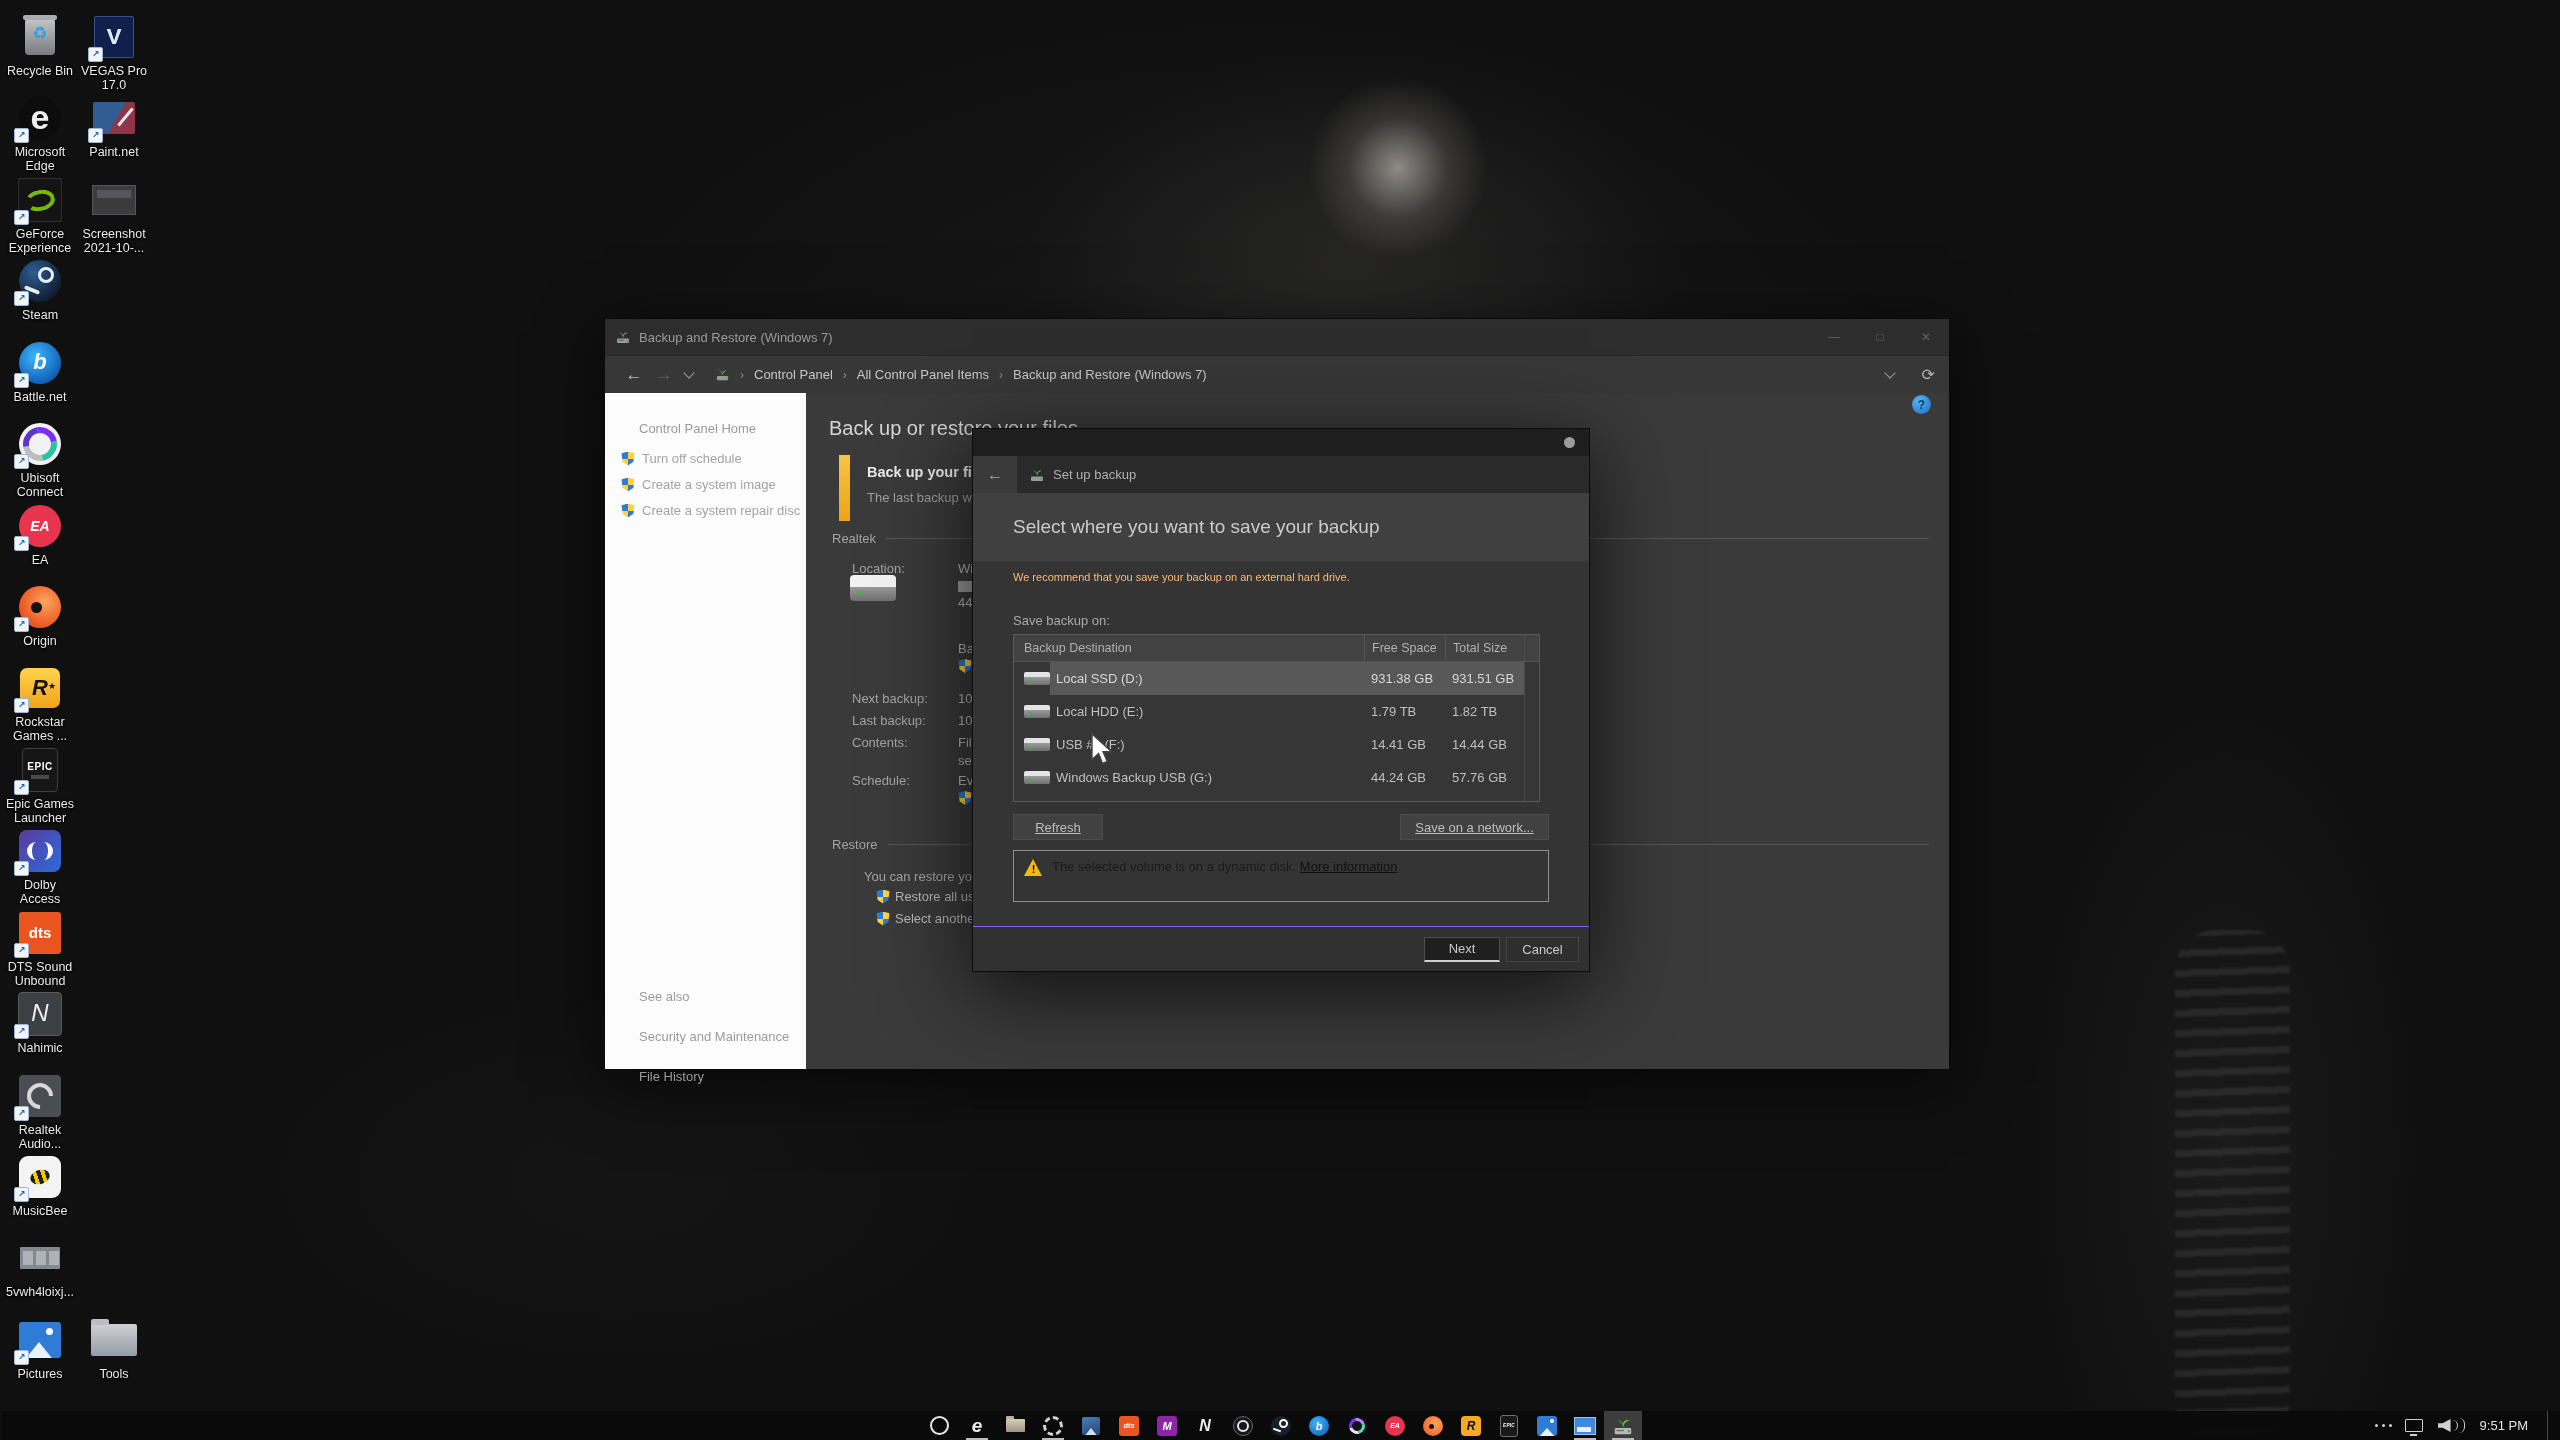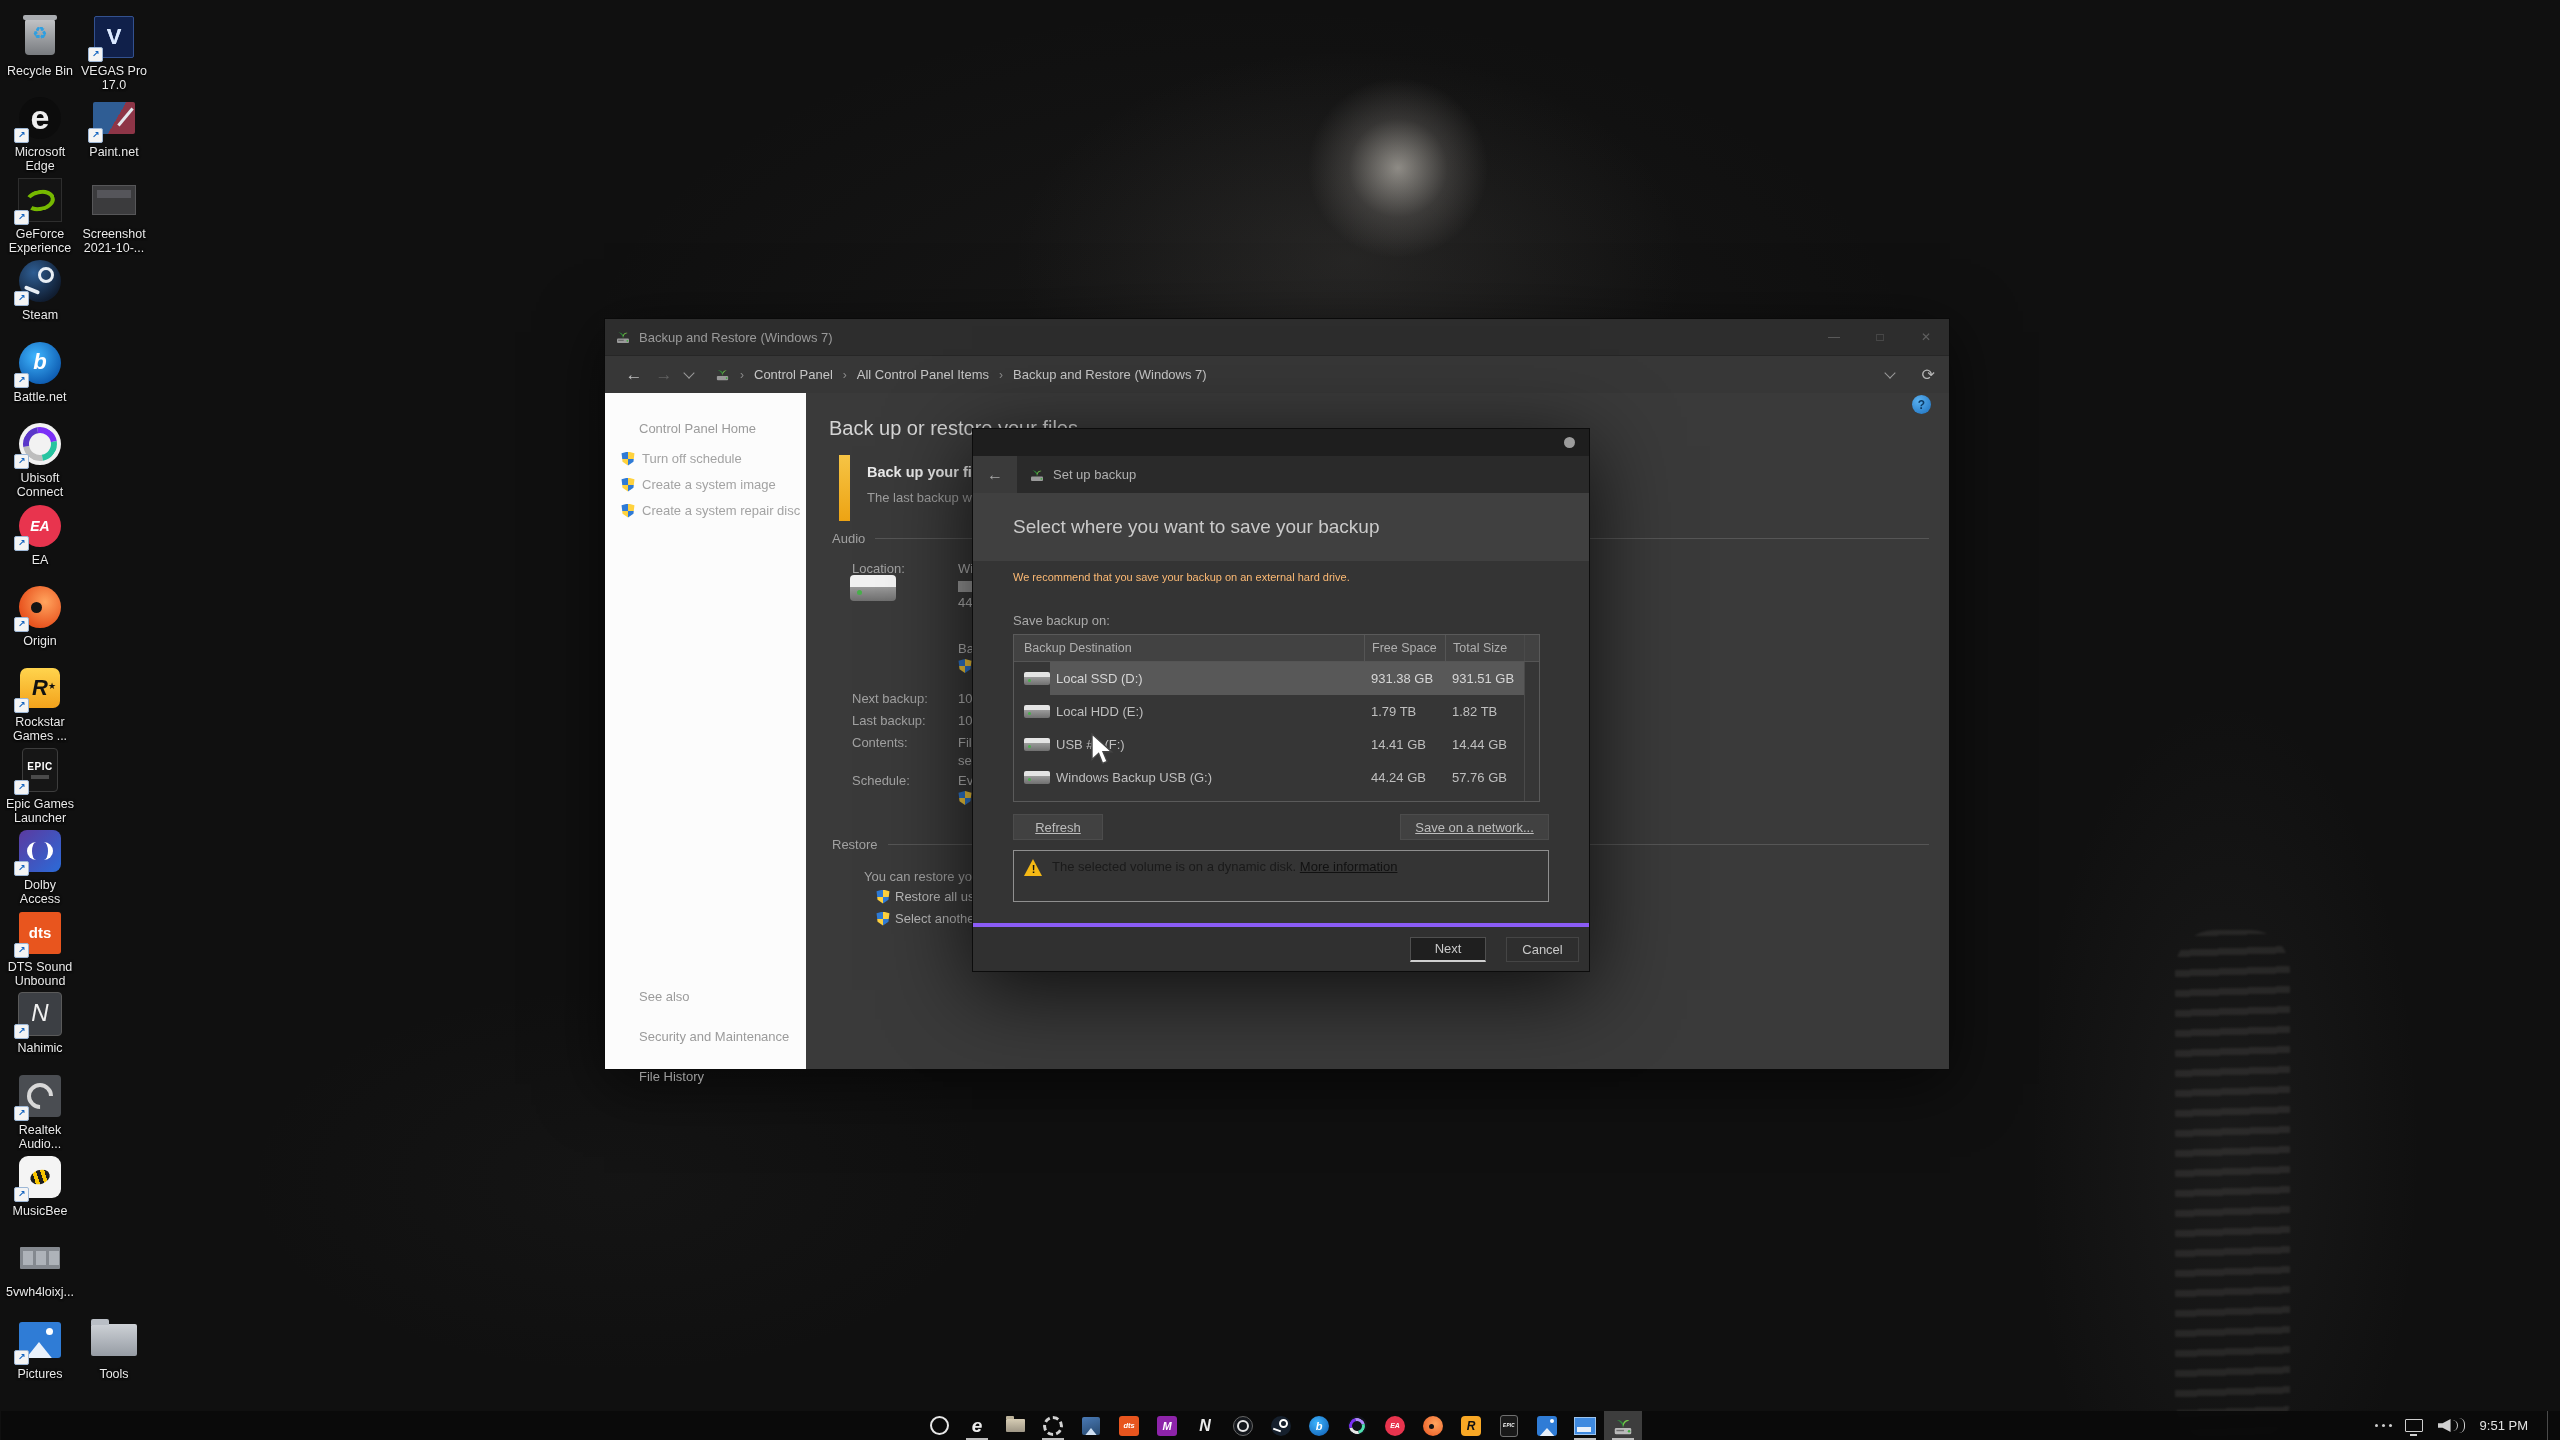--- a/index.html
+++ b/index.html
@@ -159,22 +159,22 @@
   .b-refresh{width:90px;}
   .b-net{width:149px;margin-left:auto;}
   .warn{margin-top:10px;width:536px;height:52px;border:1px solid #8f8f8f;box-sizing:border-box;
     display:flex;padding:8px 10px 0 10px;}
   .warn-ico{position:relative;width:19px;height:17px;flex:0 0 auto;margin-right:9px;}
   .warn-ico .tri{position:absolute;width:0;height:0;border-left:9.5px solid transparent;
     border-right:9.5px solid transparent;border-bottom:17px solid #f5b915;}
   .warn-ico .ex{position:absolute;left:0;right:0;top:4px;text-align:center;font-size:11px;font-weight:bold;color:#111;}
   .warn-txt{font-size:13px;color:#1a1a1a;}
   .warn-txt a{color:#111;text-decoration:underline;}
-  .dlg-foot{height:44px;background:#303030;border-top:4px solid #8b5cf6;display:flex;align-items:center;
-    justify-content:flex-end;padding-right:10px;gap:20px;flex:0 0 auto;}
+  .dlg-foot{height:44px;background:#303030;border-top:1px solid #8b5cf6;display:flex;align-items:center;
+    justify-content:flex-end;padding-right:10px;gap:6px;flex:0 0 auto;}
   .fbtn{height:25px;font-size:13px;color:#c9c9c9;display:flex;align-items:center;justify-content:center;box-sizing:border-box;}
   .b-next{width:76px;background:#1f1f1f;border:1px solid #4f4f4f;border-bottom:2px solid #cfcfcf;}
   .b-cancel{width:73px;background:#2e2e2e;border:1px solid #454545;}
   
   .help{position:absolute;left:1912px;top:395px;width:19px;height:19px;border-radius:50%;
     background:radial-gradient(circle at 35% 30%,#5ab1f0,#1b6fbe);color:#0b3a66;font-weight:bold;font-size:12px;
     display:flex;align-items:center;justify-content:center;}
   .cursor{position:absolute;left:1090px;top:733px;z-index:99;}
   
   .taskbar{position:absolute;left:1px;bottom:0;width:2560px;height:29px;background:rgba(10,10,10,.97);
@@ -441,21 +441,21 @@
           <div class="lnk">Security and Maintenance</div>
           <div class="lnk">File History</div>
         </div>
       </div>
       <div class="main">
         <div class="m-h1">Back up or restore your files</div>
         <div class="m-bar"></div>
         <div class="m-btitle">Back up your files</div>
         <div class="m-bsub">The last backup was</div>
         <div class="m-sec" style="top:138px">
-          <span>Audio</span>
+          <span>Realtek</span>
             <span class="line"></span>
           </div>
         <div class="m-lab" style="top:168px">Location:</div>
         <div class="m-val" style="top:168px">Wi</div>
         <div class="drive-big"></div>
         <div class="gray-frag"></div>
         <div class="m-val" style="top:202px">44</div>
         <div class="m-val" style="top:248px">Ba</div>
         <span class="shield shield-frag" style="top:266px"></span>
         <div class="m-lab" style="top:298px">Next backup:</div>

